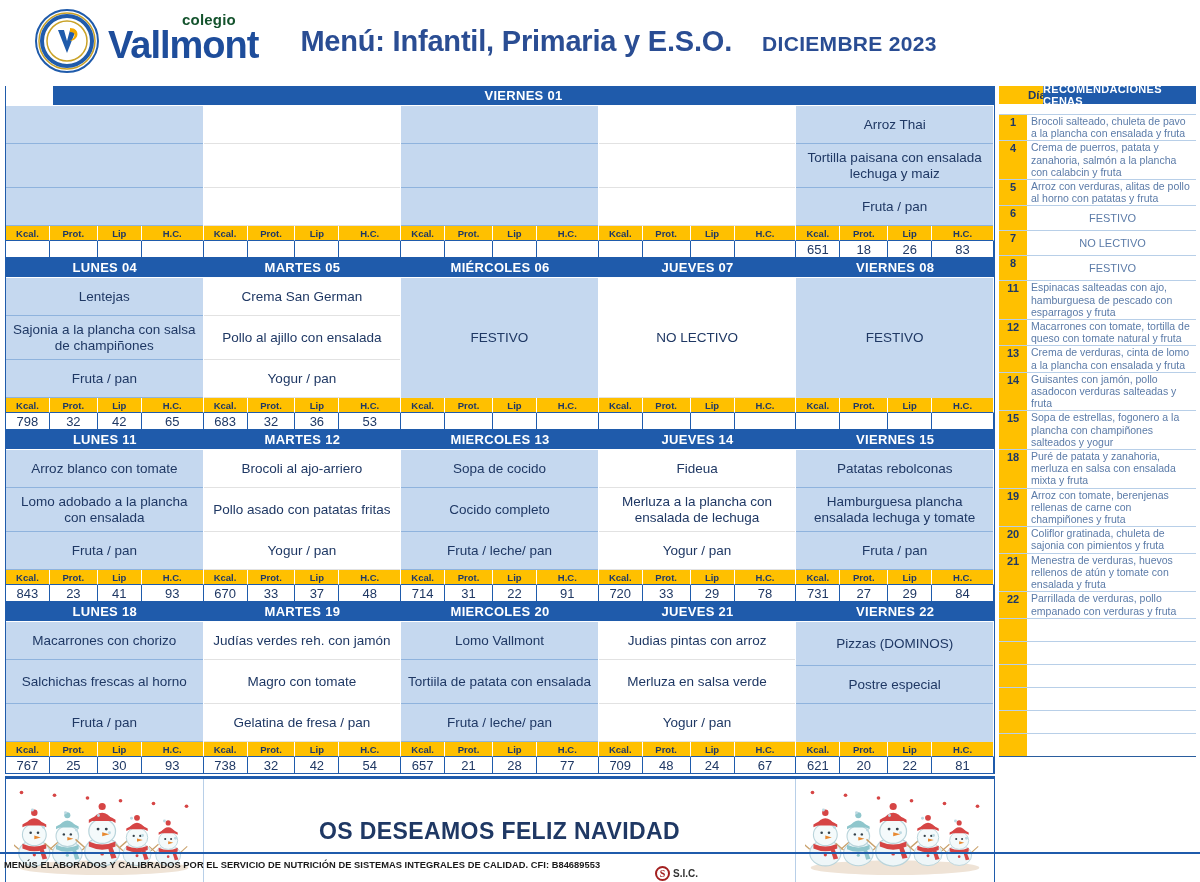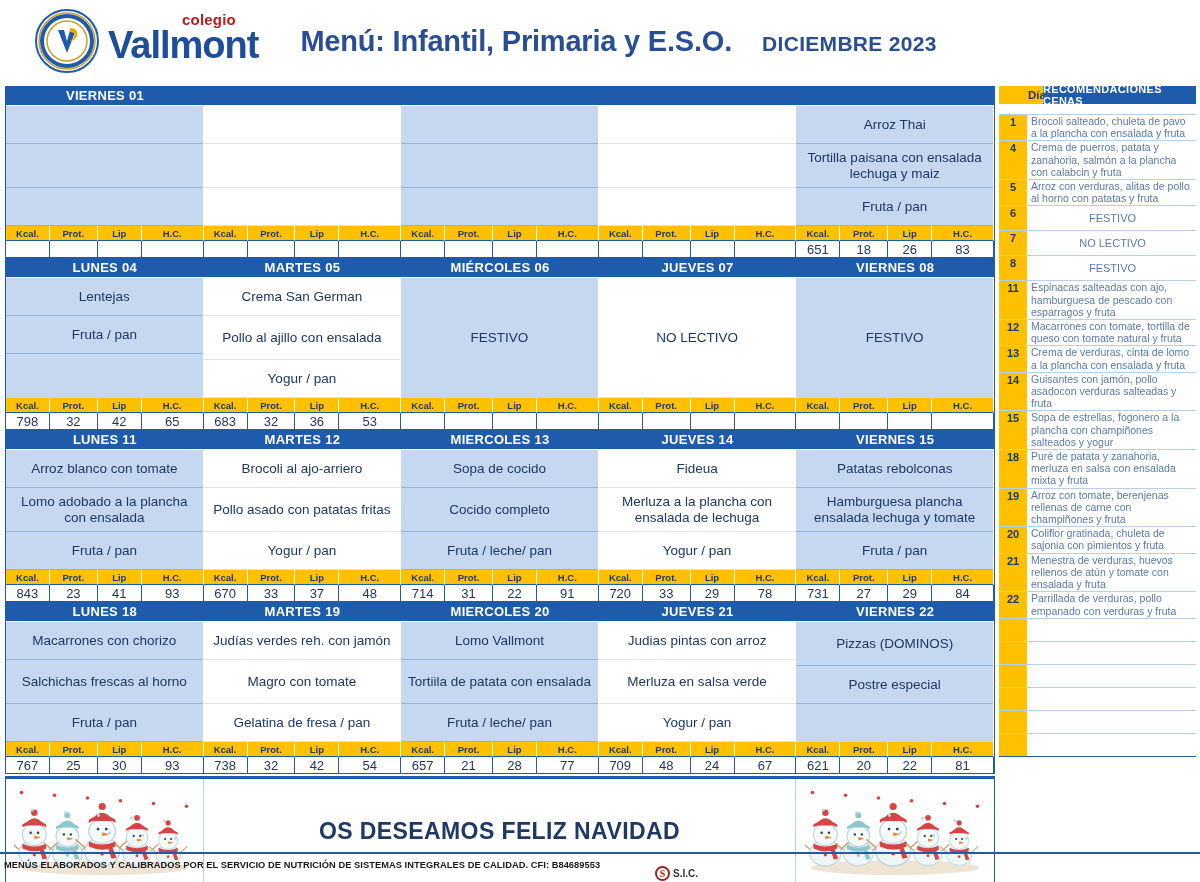--- a/index.html
+++ b/index.html
@@ -14,21 +14,21 @@
   
   .header {
     position: absolute; left: 0; top: 0; width: 1200px; height: 82px;
     display: flex; align-items: center;
   }
   .logo-wrap { margin-left: 34px; display: flex; align-items: center; }
   .seal { width: 66px; height: 66px; position: relative; }
   .brand { margin-left: 8px; position: relative; }
   .brand-colegio {
     position: absolute; left: 74px; top: -1px;
-    font-size: 15px; font-weight: bold; color: #b91c1c; letter-spacing: .2px;
+    font-size: 15px; font-weight: bold; color: #14532d; letter-spacing: .2px;
   }
   .brand-name {
     font-size: 38px; font-weight: bold; color: #1e4d9b;
     letter-spacing: -1px; line-height: 50px; margin-top: 8px;
   }
   .header-title {
     margin-left: 42px; font-size: 29px; font-weight: bold;
     color: #2a4d93; letter-spacing: -.2px;
   }
   .header-month {
@@ -43,21 +43,21 @@
   }
   .daybar {
     height: 20px; background: #1f5bab; color: #ffffff;
     display: flex; align-items: center;
     border-bottom: 1px solid #ffffff;
   }
   .daybar .dcell {
     width: 198px; text-align: center;
     font-size: 13px; font-weight: bold; letter-spacing: .3px;
   }
-  .daybar.solo { justify-content: flex-start; }
+  .daybar.solo { justify-content: center; margin-left: 47px; }
   .daybar.solo .dcell { width: 198px; }
 
   .mealrow { display: flex; }
   .daycol { width: 198px; border-right: 1px solid #ffffff; }
   .daycol.tint { background: #c5d8ef; }
   .daycol.plain { background: #ffffff; }
 
   .mealcell {
     display: flex; align-items: center; justify-content: center;
     text-align: center; color: #1f3864;
@@ -268,20 +268,21 @@
         <div class="daybar">
           <div class="dcell">LUNES 04</div>
           <div class="dcell">MARTES 05</div>
           <div class="dcell">MIÉRCOLES 06</div>
           <div class="dcell">JUEVES 07</div>
           <div class="dcell">VIERNES 08</div>
         </div>
         <div class="mealrow">
           <div class="daycol tint">
             <div class="mealcell mc1">Lentejas</div>
+            <div class="mealcell mc2">Sajonia a la plancha con salsa de champiñones</div>
             <div class="mealcell mc3">Fruta / pan</div>
           </div>
           <div class="daycol plain">
             <div class="mealcell mc1">Crema San German</div>
             <div class="mealcell mc2">Pollo al ajillo con ensalada</div>
             <div class="mealcell mc3">Yogur / pan</div>
           </div>
           <div class="daycol tint">
             <div class="mealcell center-span">FESTIVO</div>
           </div>

